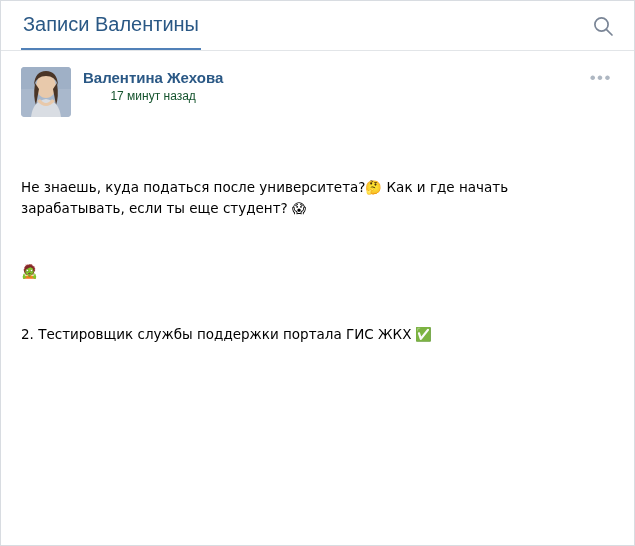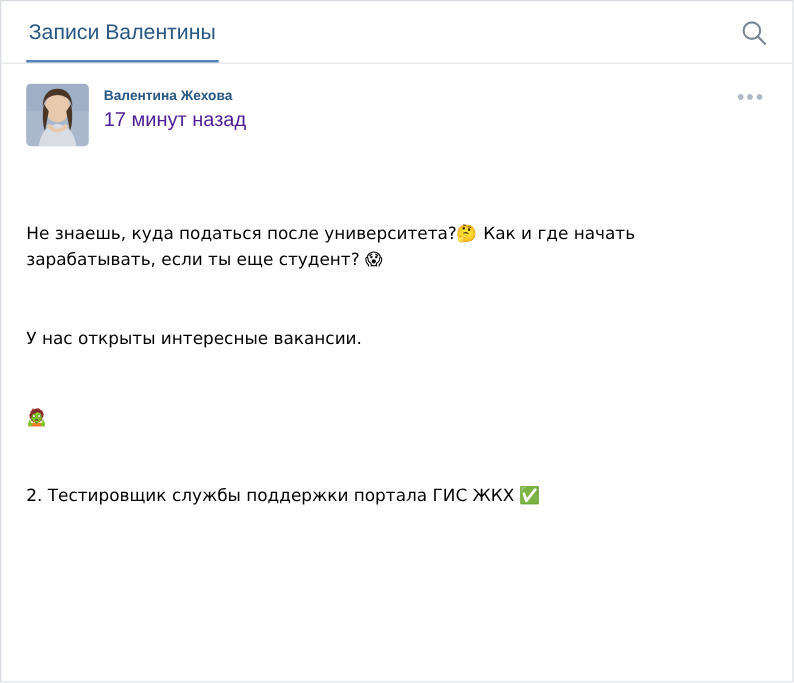--- a/index.html
+++ b/index.html
@@ -27,21 +27,21 @@
   .tabbar {
     position: relative;
     height: 49px;
     border-bottom: 1px solid #e2e5e8;
     display: flex;
     align-items: flex-end;
   }
   .tab {
     margin-left: 20px;
     padding: 0 2px 12px 2px;
-    font-size: 17px;
+    font-size: 20px;
     color: #2a5885;
     border-bottom: 2px solid #5181b8;
     cursor: pointer;
     white-space: nowrap;
   }
   .search-icon {
     position: absolute;
     right: 20px;
     top: 14px;
     width: 22px;
@@ -67,32 +67,33 @@
     flex: 0 0 50px;
     background: #b7c4d4;
     position: relative;
   }
   .avatar svg { display:block; }
   .author-block {
     margin-left: 12px;
     padding-top: 2px;
   }
   .author-name {
-    font-size: 11px;
+    font-size: 15px;
     font-weight: bold;
     color: #2a5885;
     cursor: pointer;
     line-height: 17px;
   }
   .post-date {
-    font-size: 16px;
-    color: #4c1d95;
+    font-size: 12px;
+    color: #14532d;
     margin-top: 3px;
     line-height: 15px;
     cursor: pointer;
+    text-align: center;
   }
   .more-dots {
     position: absolute;
     right: 2px;
     top: 6px;
     color: #aeb7c2;
     font-size: 17px;
     letter-spacing: 1.5px;
     cursor: pointer;
     line-height: 10px;
@@ -142,21 +143,20 @@
       </div>
       <div class="author-block">
         <div class="author-name">Валентина Жехова</div>
         <div class="post-date">17 минут назад</div>
       </div>
       <div class="more-dots">•••</div>
     </div>
 
     <div class="post-text">
       <p class="para emoji">Не знаешь, куда податься после университета?🤔 Как и где начать зарабатывать, если ты еще студент? 😱</p>
-      <p class="para emoji">У нас открыты интересные вакансии.</p>
       <p class="para emoji">🧟</p>
       <p class="para emoji">2. Тестировщик службы поддержки портала ГИС ЖКХ ✅</p>
       
       
       
       
       
       
       
     </div>

